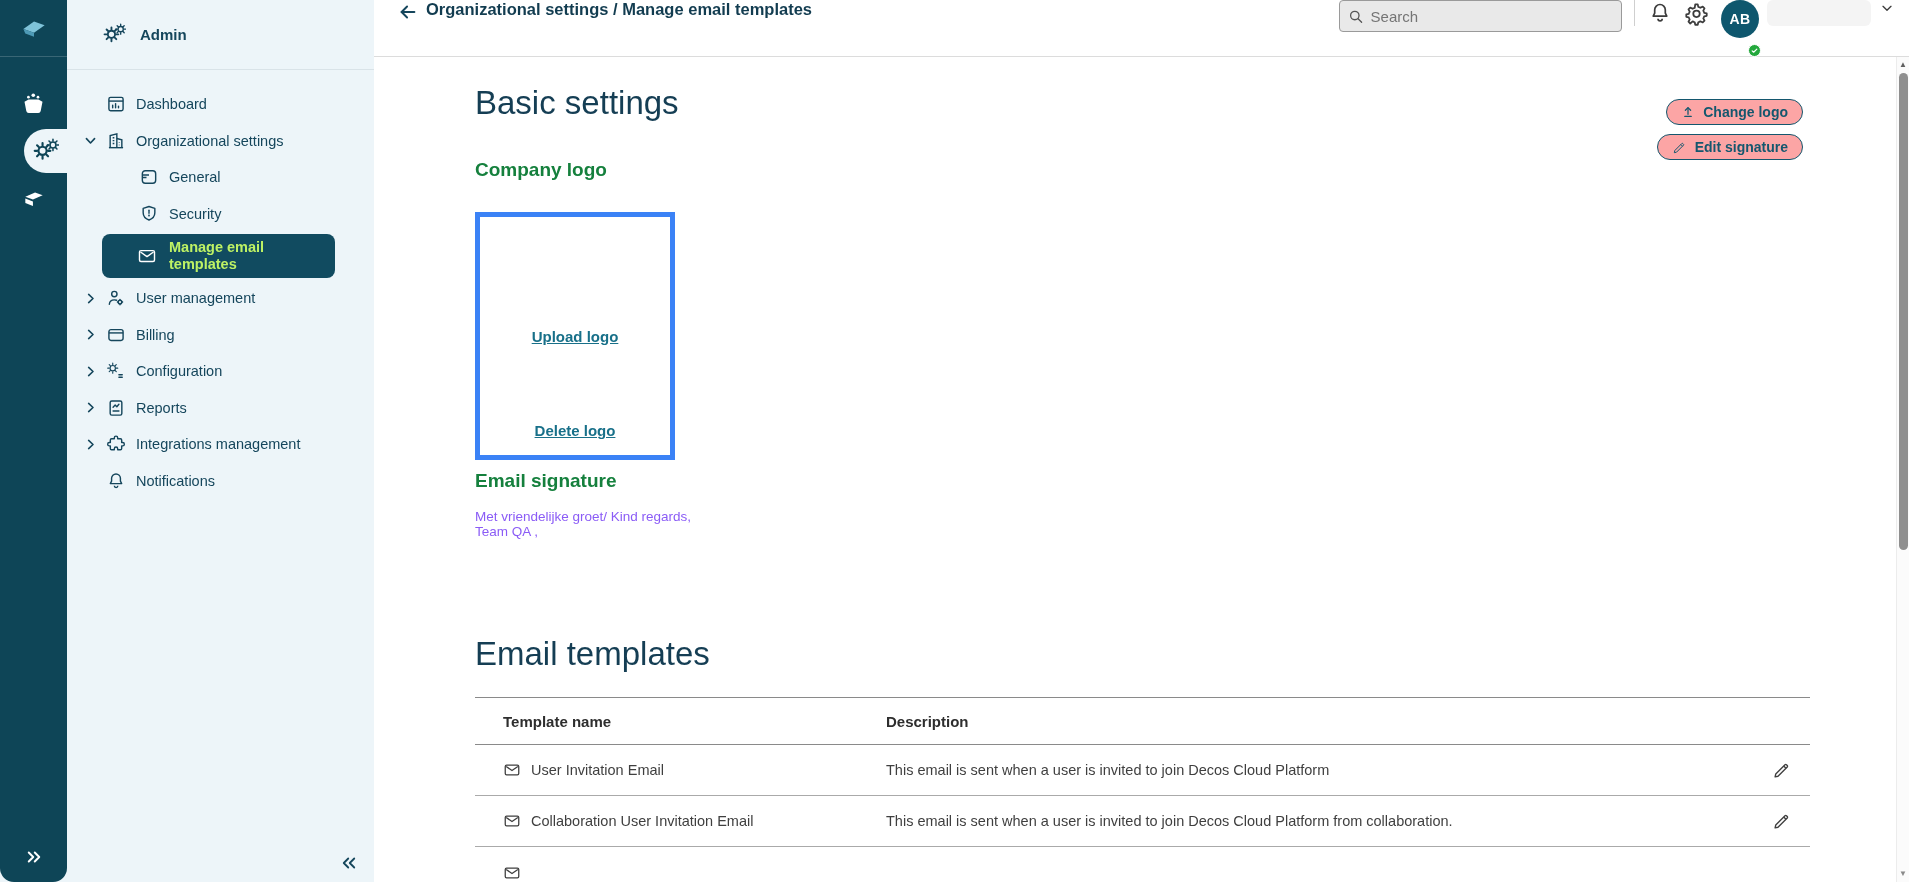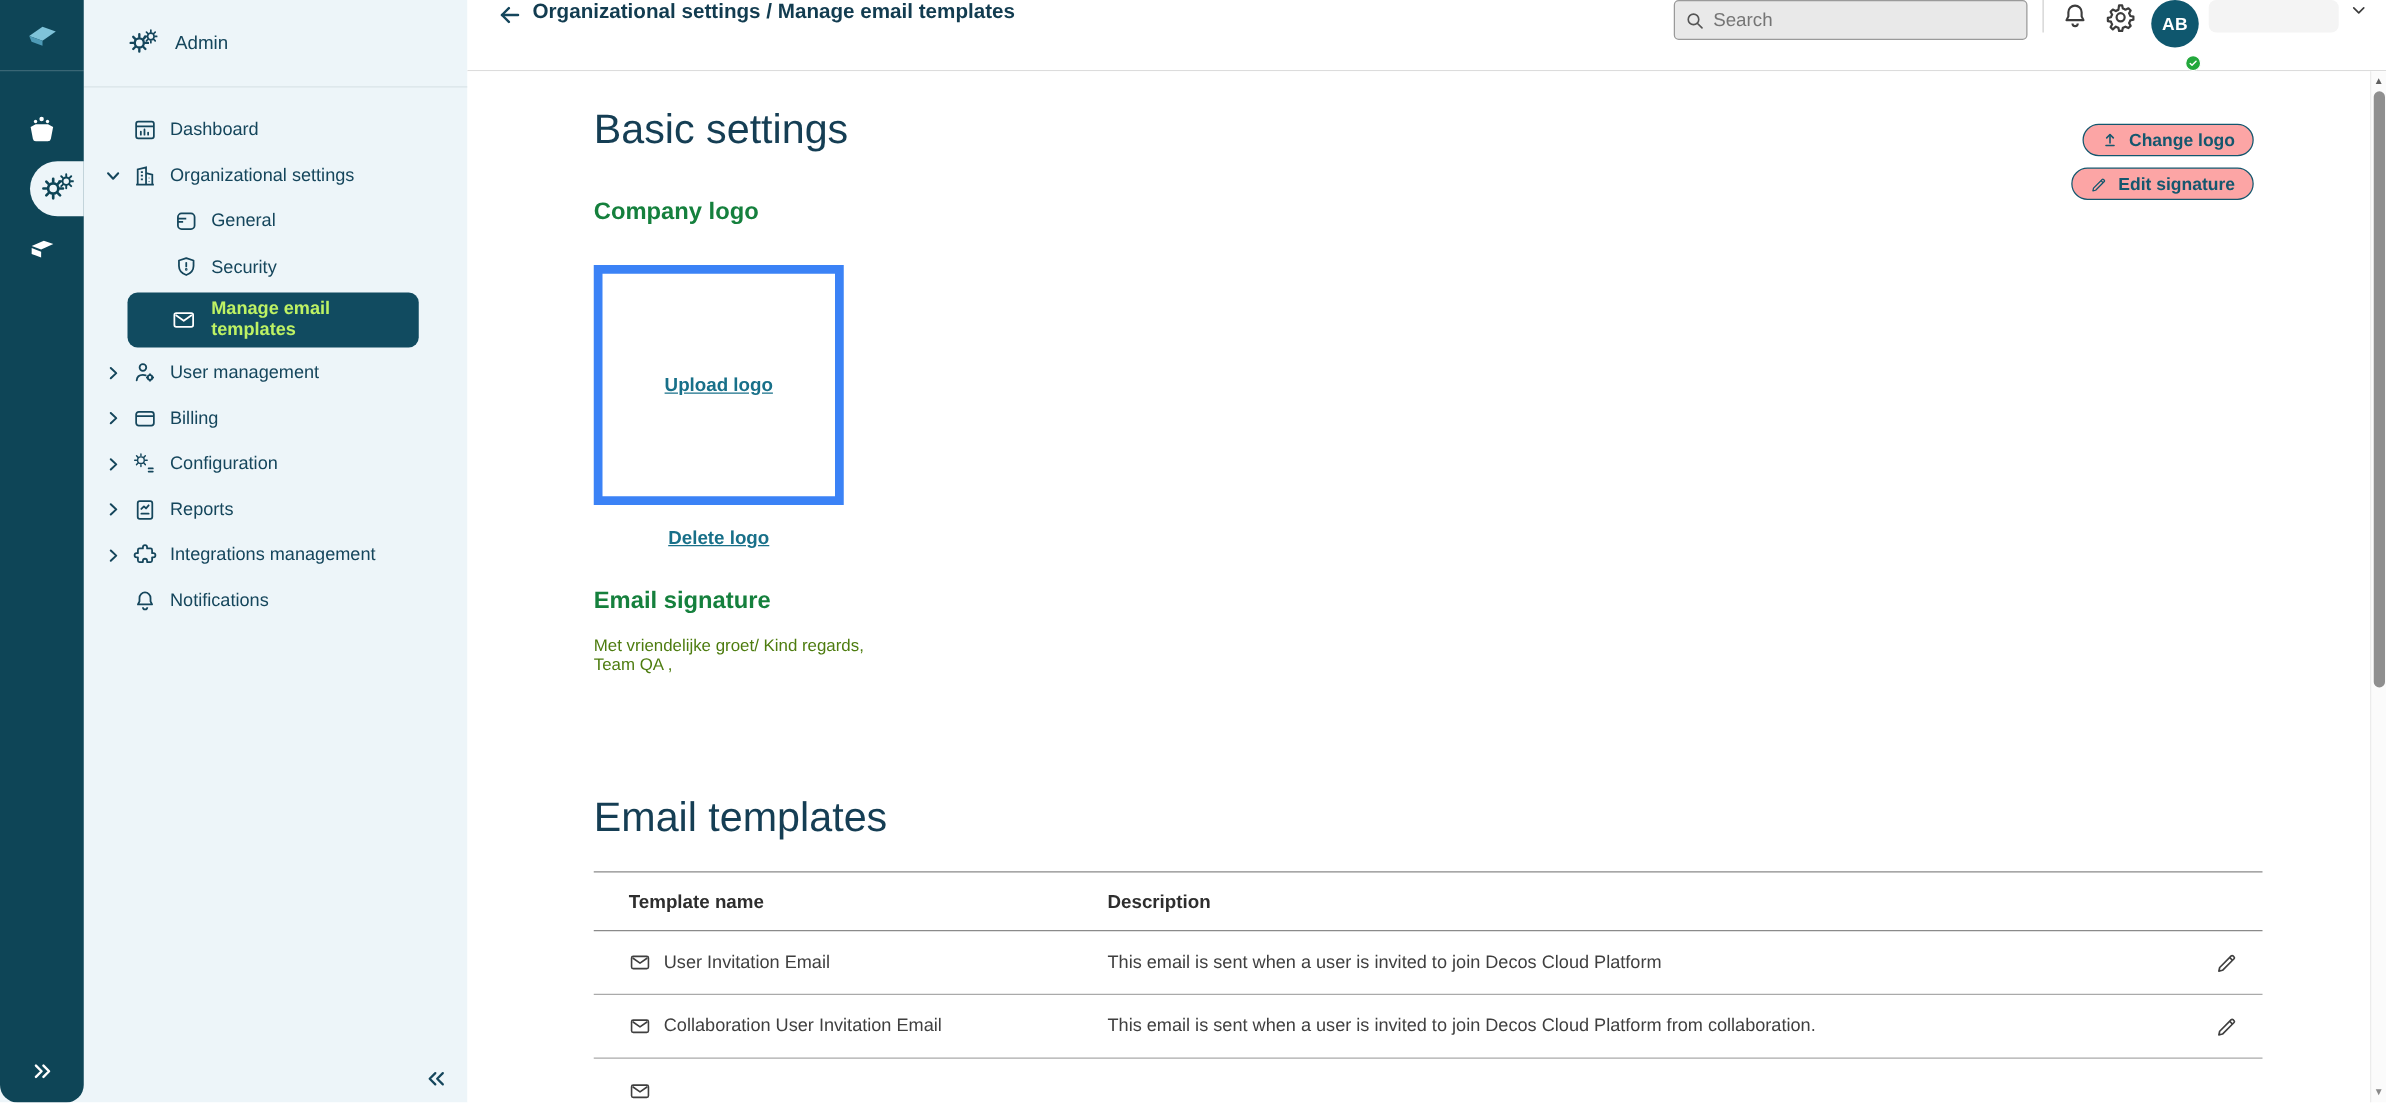--- a/index.html
+++ b/index.html
@@ -9,21 +9,21 @@
   
   .left-region { width:374px; height:882px; background:#edf5f9; display:flex; flex-shrink:0; }
   .rail { width:67px; height:882px; background:#0e4557; position:relative; border-radius:0 0 14px 14px; z-index:3; }
   .rail-logo { position:absolute; top:12px; left:0; width:67px; display:flex; justify-content:center; }
   .rail-sep { position:absolute; top:56px; left:0; width:100%; border-top:1px solid rgba(255,255,255,.18); }
   .rail-btn { position:absolute; left:0; width:67px; display:flex; justify-content:center; color:#fff; cursor:pointer; }
   .rail-notch { position:absolute; left:24px; right:0; top:129px; height:44px; background:#edf5f9; border-radius:22px 0 0 22px; display:flex; align-items:center; justify-content:center; color:#0e4557; }
   .rail-expand { position:absolute; bottom:16px; left:0; width:67px; display:flex; justify-content:center; color:#fff; cursor:pointer; }
 
   .sidebar { flex:1; display:flex; flex-direction:column; position:relative; }
-  .sb-header { height:70px; display:flex; align-items:center; padding-left:36px; gap:14px; border-bottom:1px solid #d9e3e8; font-size:15px; font-weight:400; color:#15465c; }
+  .sb-header { height:70px; display:flex; align-items:center; padding-left:36px; gap:14px; border-bottom:1px solid #d9e3e8; font-size:15px; font-weight:700; color:#15465c; }
   .sb-nav { padding-top:16px; }
   .nav-item { height:36.5px; display:flex; align-items:center; padding-left:14px; cursor:pointer; }
   .chev { width:18px; height:18px; display:flex; align-items:center; justify-content:center; color:#15465c; flex-shrink:0; }
   .nicon { width:20px; height:20px; margin-left:7px; margin-right:10px; display:flex; align-items:center; justify-content:center; color:#15465c; flex-shrink:0; }
   .nlabel { font-size:14.5px; font-weight:400; color:#15465c; white-space:nowrap; }
   .nav-item.sub { padding-left:72px; }
   .nav-item.sub .nicon { margin-left:0; }
   .nav-item.selected-block { margin-left:35px; width:233px; height:44px; background:#114b60; border-radius:8px; padding-left:35px; margin-top:2px; margin-bottom:2px; }
   .nav-item.selected-block .nicon { margin-left:0; margin-right:12px; color:#fff; }
   .nav-item.selected-block .nlabel { color:#bef264; font-weight:700; white-space:normal; line-height:17px; width:150px; }
@@ -44,24 +44,24 @@
   .avatar { width:38px; height:38px; border-radius:50%; background:#0f576e; color:#fff; font-size:14px; font-weight:700; display:flex; align-items:center; justify-content:center; letter-spacing:.3px; }
   .badge { position:absolute; right:-2px; bottom:-1px; width:13px; height:13px; border-radius:50%; background:#23a83c; border:1.5px solid #fff; display:flex; align-items:center; justify-content:center; color:#fff; }
   .user-blur { margin-left:8px; width:104px; height:26px; background:#f4f4f4; border-radius:6px; }
   .caret { margin-left:8px; color:#3c3c3c; display:flex; cursor:pointer; }
 
   .main { flex:1; position:relative; background:#fff; }
   .h1 { position:absolute; left:101px; font-size:33px; line-height:40px; font-weight:400; color:#153e54; }
   .actions { position:absolute; top:42px; right:106px; display:flex; flex-direction:column; align-items:flex-end; gap:9px; }
   .pill-btn { display:flex; align-items:center; gap:8px; height:26px; padding:0 14px; border:1.5px solid #14576e; border-radius:14px; background:#fca5a5; color:#14576e; font-size:14px; font-weight:700; cursor:pointer; font-family:"Liberation Sans",sans-serif; }
   .h3 { position:absolute; left:101px; font-size:19px; line-height:24px; font-weight:700; color:#15803d; }
-  .logo-box { position:absolute; left:101px; top:155px; width:200px; height:192px; border:7px solid #3b82f6; display:flex; align-items:center; justify-content:center; }
+  .logo-box { position:absolute; left:101px; top:155px; width:200px; height:248px; border:5px solid #3b82f6; display:flex; align-items:center; justify-content:center; }
   .teal-link { color:#187089; font-size:15px; font-weight:700; text-decoration:underline; cursor:pointer; }
   .delete-wrap { position:absolute; left:101px; top:365px; width:200px; text-align:center; }
-  .sig-text { position:absolute; left:101px; top:452px; font-size:13.5px; line-height:15px; color:#4d7c0f; }
+  .sig-text { position:absolute; left:101px; top:452px; font-size:13.5px; line-height:15px; color:#8b5cf6; }
 
   .tbl { position:absolute; left:101px; top:640px; width:1335px; }
   .tbl-head { display:grid; grid-template-columns:383px 1fr 56px; align-items:center; height:48px; padding-left:28px; border-top:1px solid #8a8a8a; border-bottom:1px solid #8a8a8a; }
   .tbl-head > div { font-size:15px; font-weight:700; color:#2e2e2e; }
   .tbl-row { display:grid; grid-template-columns:383px 1fr 56px; align-items:center; height:51px; padding-left:28px; border-bottom:1px solid #aaaaaa; }
   .cell-name { display:flex; align-items:center; gap:10px; font-size:14.5px; color:#3f3f3f; }
   .cell-name .micon { width:18px; height:18px; color:#3f3f3f; flex-shrink:0; display:flex; }
   .cell-desc { font-size:14.5px; color:#3f3f3f; }
   .cell-act { display:flex; justify-content:center; }
   .edit-btn { width:20px; height:20px; color:#3f3f3f; cursor:pointer; display:flex; }

